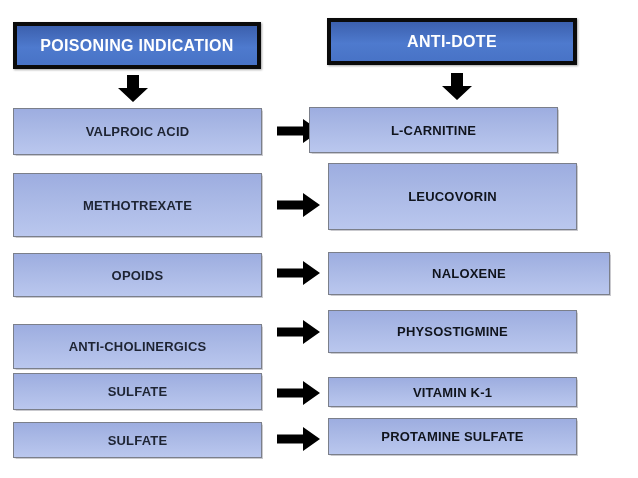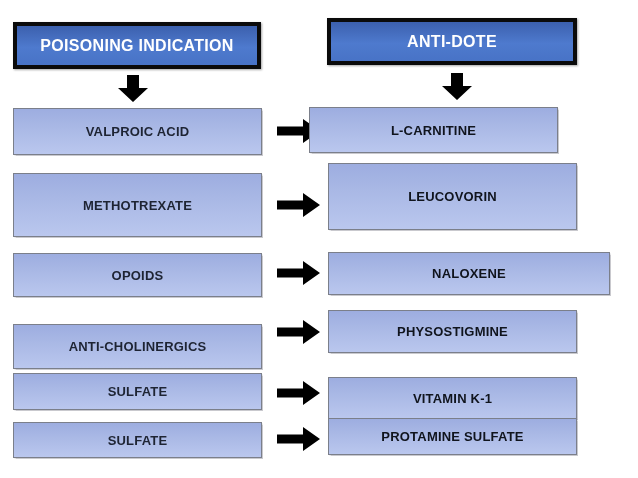--- a/index.html
+++ b/index.html
@@ -106,21 +106,21 @@
   <div class="item-box antidote" style="left:328px; top:310px; width:249px; height:43px;">
     <span>PHYSOSTIGMINE</span>
   </div>
 
   <div class="item-box indication" style="left:13px; top:373px; width:249px; height:37px;">
     <span>SULFATE</span>
   </div>
   <svg class="arrow-svg" style="left:277px; top:381px;" width="43" height="24" viewBox="0 0 43 24">
     <polygon class="arrow-fill" points="0,7.5 26,7.5 26,0 43,12 26,24 26,16.5 0,16.5"></polygon>
   </svg>
-  <div class="item-box antidote" style="left:328px; top:377px; width:249px; height:42px;">
+  <div class="item-box antidote" style="left:328px; top:377px; width:249px; height:30px;">
     <span>VITAMIN K-1</span>
   </div>
 
   <div class="item-box indication" style="left:13px; top:422px; width:249px; height:36px;">
     <span>SULFATE</span>
   </div>
   <svg class="arrow-svg" style="left:277px; top:427px;" width="43" height="24" viewBox="0 0 43 24">
     <polygon class="arrow-fill" points="0,7.5 26,7.5 26,0 43,12 26,24 26,16.5 0,16.5"></polygon>
   </svg>
   <div class="item-box antidote" style="left:328px; top:418px; width:249px; height:37px;">

